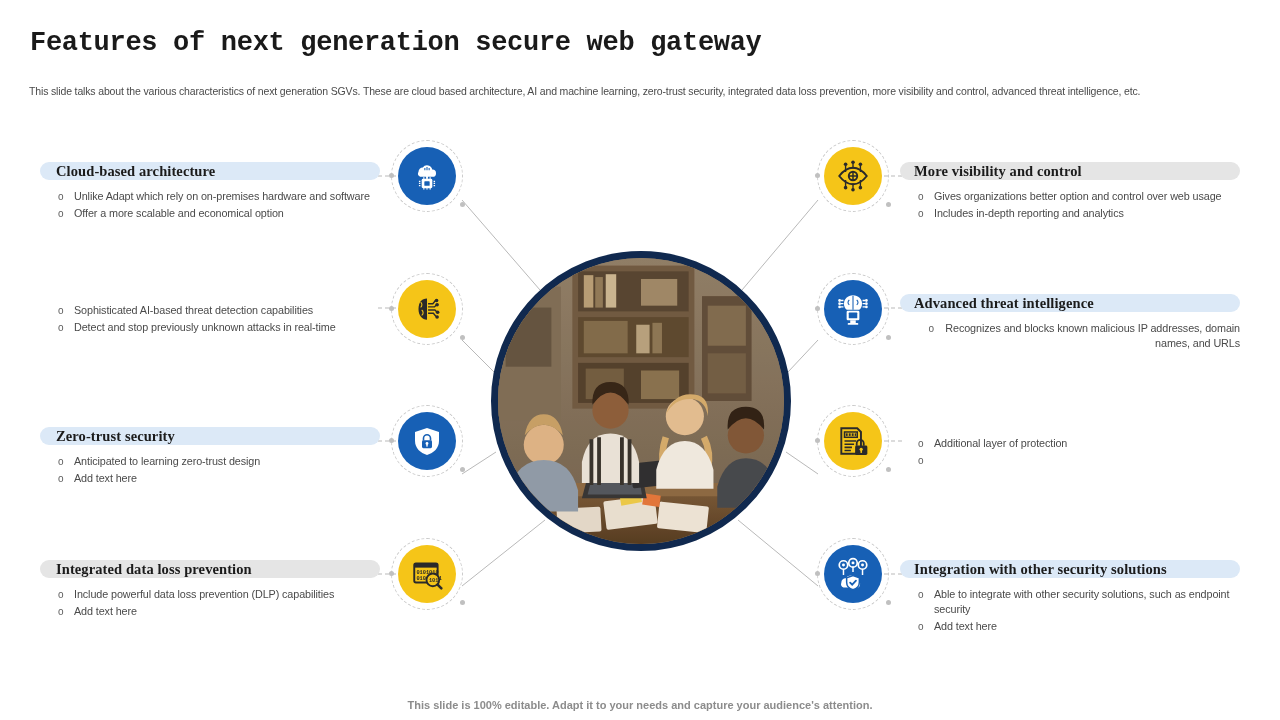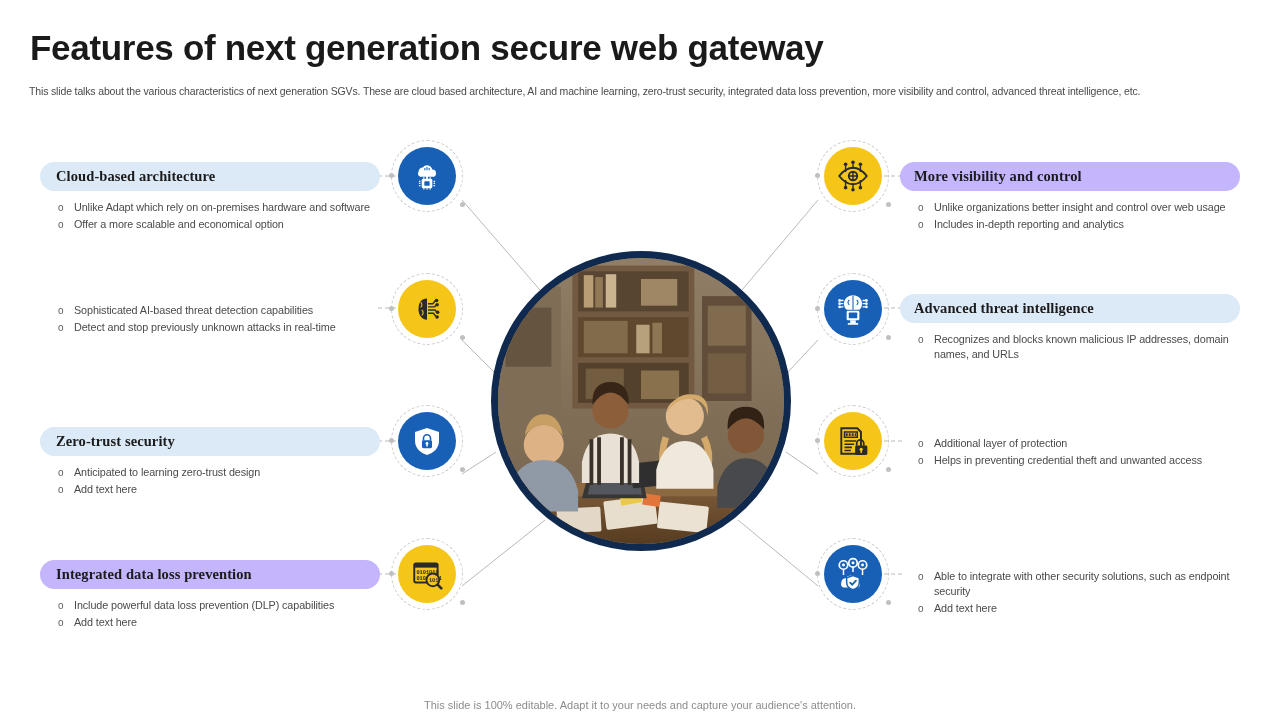--- a/index.html
+++ b/index.html
@@ -7,53 +7,53 @@
   body {
     background:#ffffff;
     font-family:"Liberation Sans", sans-serif;
     position:relative;
     overflow:hidden;
   }
 
   
   #slide-title {
     position:absolute; left:30px; top:28px;
-    font-family:Liberation Sans, sans-serif;
+    font-family:Liberation Mono, monospace;
     font-weight:700;
-    font-size:35px;
+    font-size:27px;
     letter-spacing:-0.3px;
     color:#1a1a1a;
     white-space:nowrap;
   }
   #slide-subtitle {
     position:absolute; left:29px; top:85px; width:1200px;
     font-size:10.5px;
     line-height:13.5px;
     color:#4a4a4a;
     letter-spacing:-0.15px;
   }
 
   
   #connectors { position:absolute; left:0; top:0; width:1280px; height:720px; }
 
   
   .card { position:absolute; width:340px; }
   .card-head {
-    height:29px;
+    height:18px;
     border-radius:15px;
     display:flex; align-items:center;
     padding-left:16px;
     font-family:"Liberation Serif", serif;
     font-weight:700;
     font-size:14.5px;
     color:#1b1b1b;
     letter-spacing:0.1px;
   }
   .card-head.blue  { background:#dce9f7; }
-  .card-head.cream { background:#c4b5fd; }
+  .card-head.cream { background:#e5e5e5; }
   .card.right .card-head { justify-content:flex-start; padding-left:14px; }
 
   .bullets { margin-top:9px; padding-left:18px; }
   .bullet { display:flex; margin-bottom:2px; }
   .bullet .mark {
     flex:0 0 auto;
     width:16px;
     font-size:10px;
     line-height:15px;
     color:#5c5c5c;
@@ -101,20 +101,21 @@
     background:#8a7a66;
   }
   #center-photo .scene { position:absolute; inset:0; }
 
   
   #footer-note {
     position:absolute; left:0; right:0; top:699px;
     text-align:center;
     font-size:11px;
     color:#8c8c8c;
+    font-weight:bold;
   }
 </style>
 </head>
 <body>
 
 <div id="slide-title">Features of next generation secure web gateway</div>
 <div id="slide-subtitle">This slide talks about the various characteristics of next generation SGVs. These are cloud based architecture, AI and machine learning, zero-trust security, integrated data loss prevention, more visibility and control, advanced threat intelligence, etc.</div>
 
 <svg id="connectors" viewBox="0 0 1280 720">
   <g stroke="#b9b9b9" stroke-width="1" fill="none">
@@ -264,53 +265,53 @@
       <span class="btext">Add text here</span>
     </div>
   </div>
 </div>
 
 <div class="card right" style="left:900px; top:162px;">
   <div class="card-head cream">More visibility and control</div>
   <div class="bullets">
     <div class="bullet">
       <span class="mark">o</span>
-      <span class="btext">Unlike organizations better insight and control over web usage</span>
+      <span class="btext">Gives organizations better option and control over web usage</span>
     </div>
     <div class="bullet">
       <span class="mark">o</span>
       <span class="btext">Includes in-depth reporting and analytics</span>
     </div>
   </div>
 </div>
 
-<div class="card right" style="left:900px; top:294px;">
+<div class="card right" style="left:900px; top:294px;text-align:right;">
   <div class="card-head blue">Advanced threat intelligence</div>
   <div class="bullets">
     <div class="bullet">
       <span class="mark">o</span>
       <span class="btext">Recognizes and blocks known malicious IP addresses, domain names, and URLs</span>
     </div>
   </div>
 </div>
 
 <div class="card right" style="left:900px; top:427px;">
   <div class="bullets">
     <div class="bullet">
       <span class="mark">o</span>
       <span class="btext">Additional layer of protection</span>
     </div>
     <div class="bullet">
       <span class="mark">o</span>
-      <span class="btext">Helps in preventing credential theft and unwanted access</span>
     </div>
   </div>
 </div>
 
 <div class="card right" style="left:900px; top:560px;">
+  <div class="card-head blue">Integration with other security solutions</div>
   <div class="bullets">
     <div class="bullet">
       <span class="mark">o</span>
       <span class="btext">Able to integrate with other security solutions, such as endpoint security</span>
     </div>
     <div class="bullet">
       <span class="mark">o</span>
       <span class="btext">Add text here</span>
     </div>
   </div>

